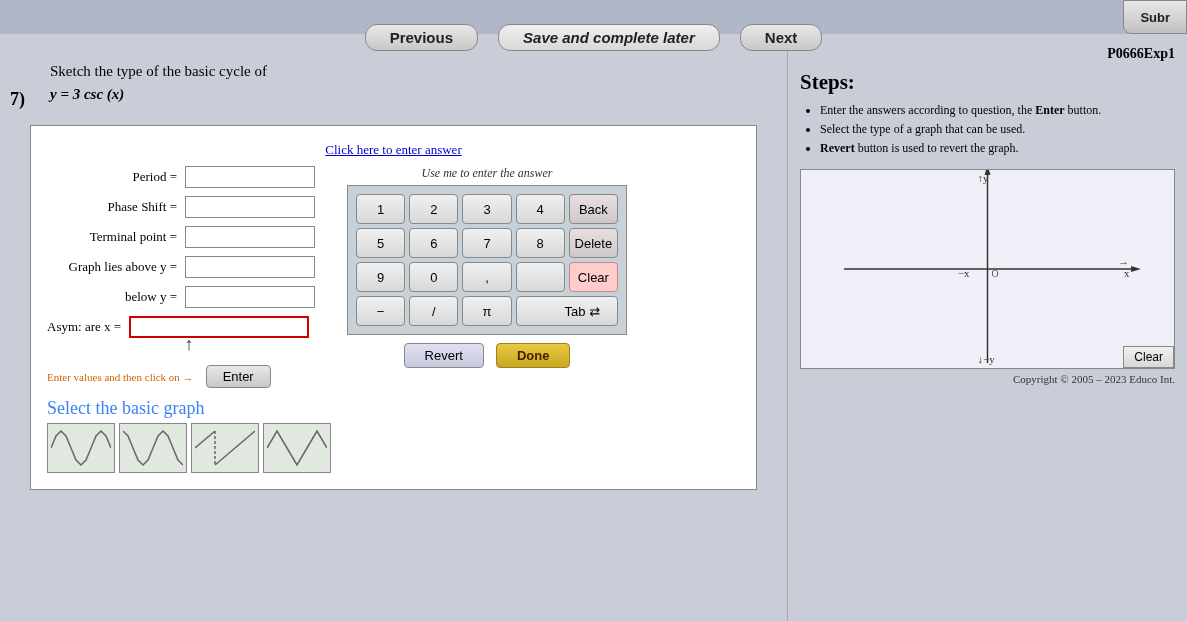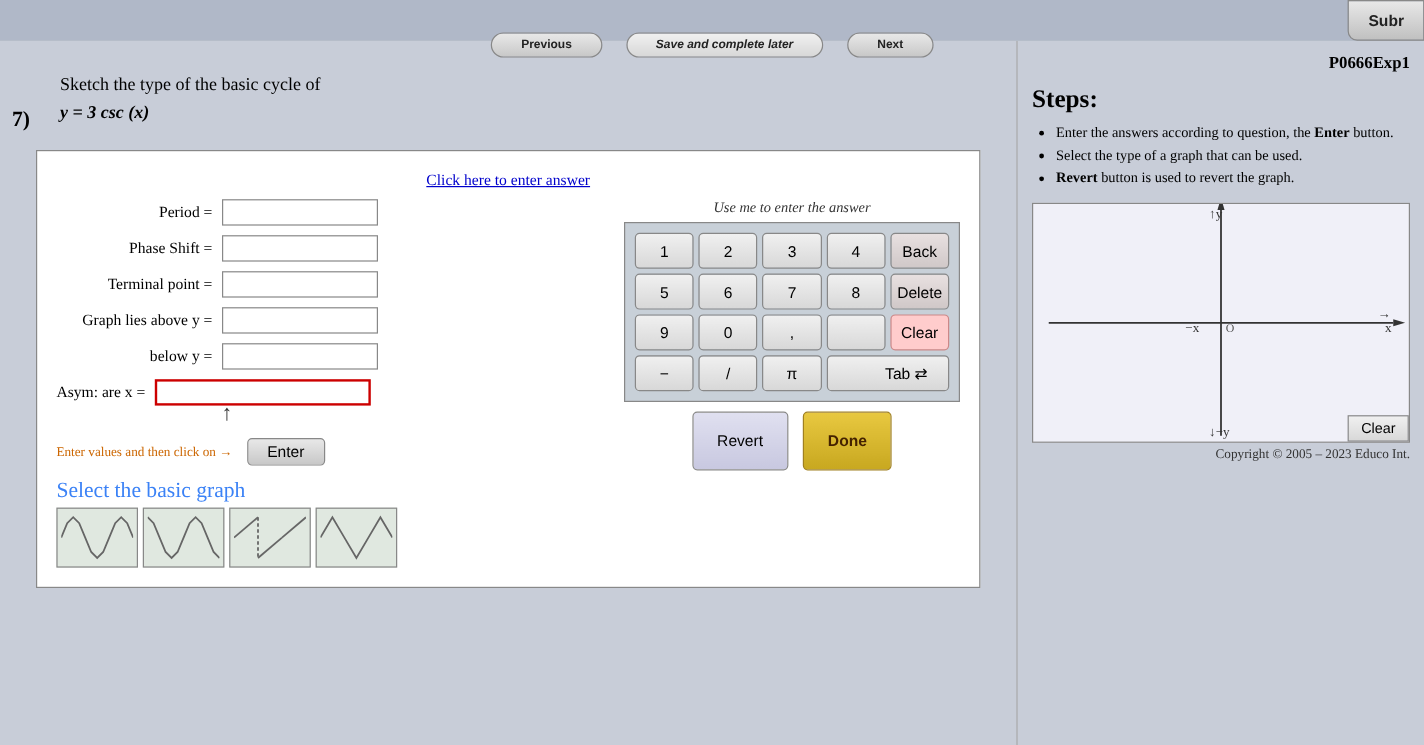--- a/index.html
+++ b/index.html
@@ -20,21 +20,21 @@
       align-items: center;
       justify-content: center;
       gap: 20px;
       position: relative;
     }
     .nav-btn {
       background: linear-gradient(to bottom, #e8e8e8, #c8c8c8);
       border: 1px solid #888;
       border-radius: 12px;
       padding: 4px 24px;
-      font-size: 10px;
+      font-size: 15px;
       font-weight: bold;
       cursor: pointer;
       color: #222;
       margin-top: 40px;
     }
     .nav-btn.save {
       background: linear-gradient(to bottom, #f0f0f0, #d8d8d8);
       font-style: italic;
     }
     .nav-btn.next {
@@ -101,21 +101,20 @@
       color: #0000cc;
       text-decoration: underline;
       cursor: pointer;
       font-size: 13px;
       margin-bottom: 8px;
     }
 
     .fields-and-keypad {
       display: flex;
       gap: 16px;
-      justify-content: space-between;
     }
 
     .fields-section {
       flex: 0 0 280px;
     }
 
     .field-row {
       display: flex;
       align-items: center;
       margin-bottom: 8px;
@@ -261,30 +260,30 @@
       border: 1px solid #888;
       border-radius: 4px;
       padding: 4px 20px;
       font-size: 13px;
       cursor: pointer;
     }
     .done-btn {
       background: linear-gradient(to bottom, #e8c840, #c8a820);
       border: 1px solid #a08020;
       border-radius: 4px;
-      padding: 16px 20px;
+      padding: 4px 20px;
       font-size: 13px;
       font-weight: bold;
       cursor: pointer;
       color: #442200;
     }
 
     
     .right-panel {
-      width: 340px;
+      width: 400px;
       padding: 12px;
       background: #c8cdd8;
       border-left: 1px solid #aaa;
     }
 
     .problem-id {
       text-align: right;
       font-weight: bold;
       font-size: 14px;
       margin-bottom: 8px;

